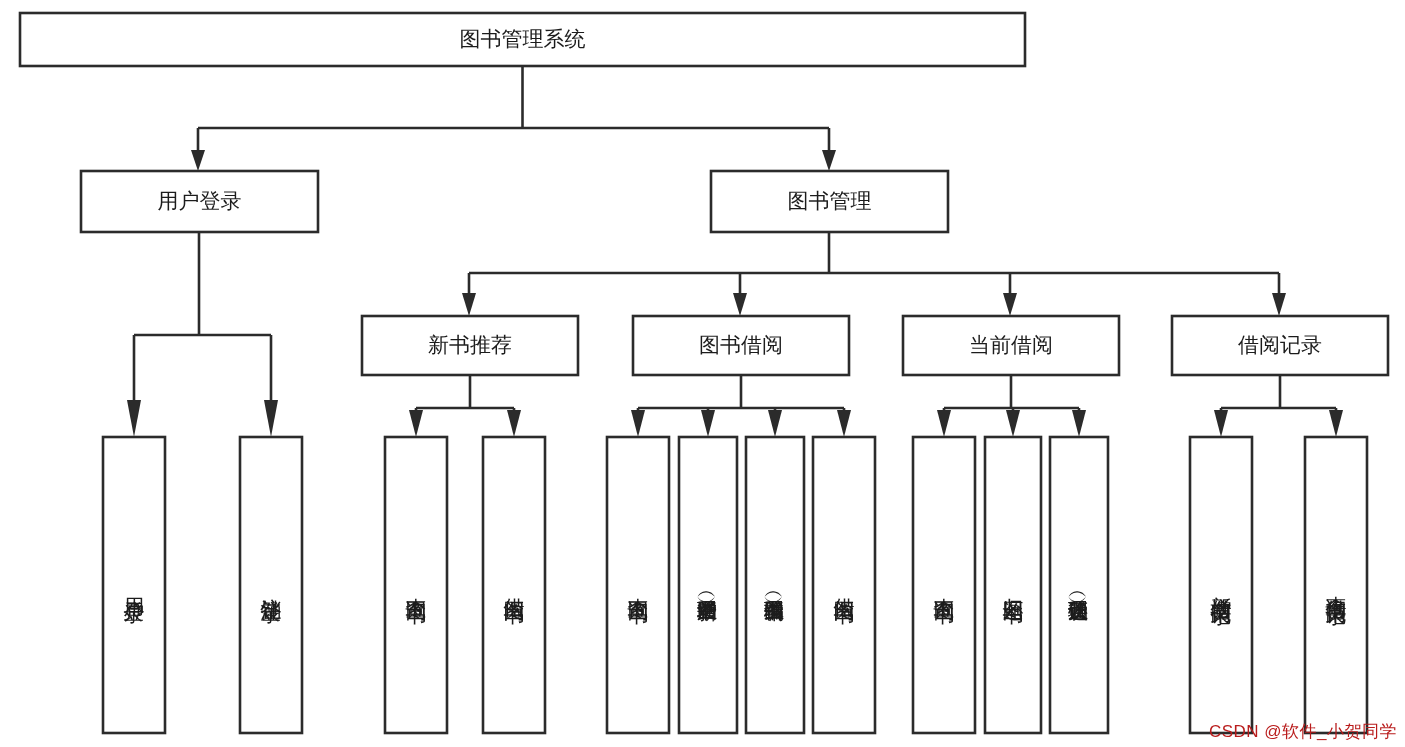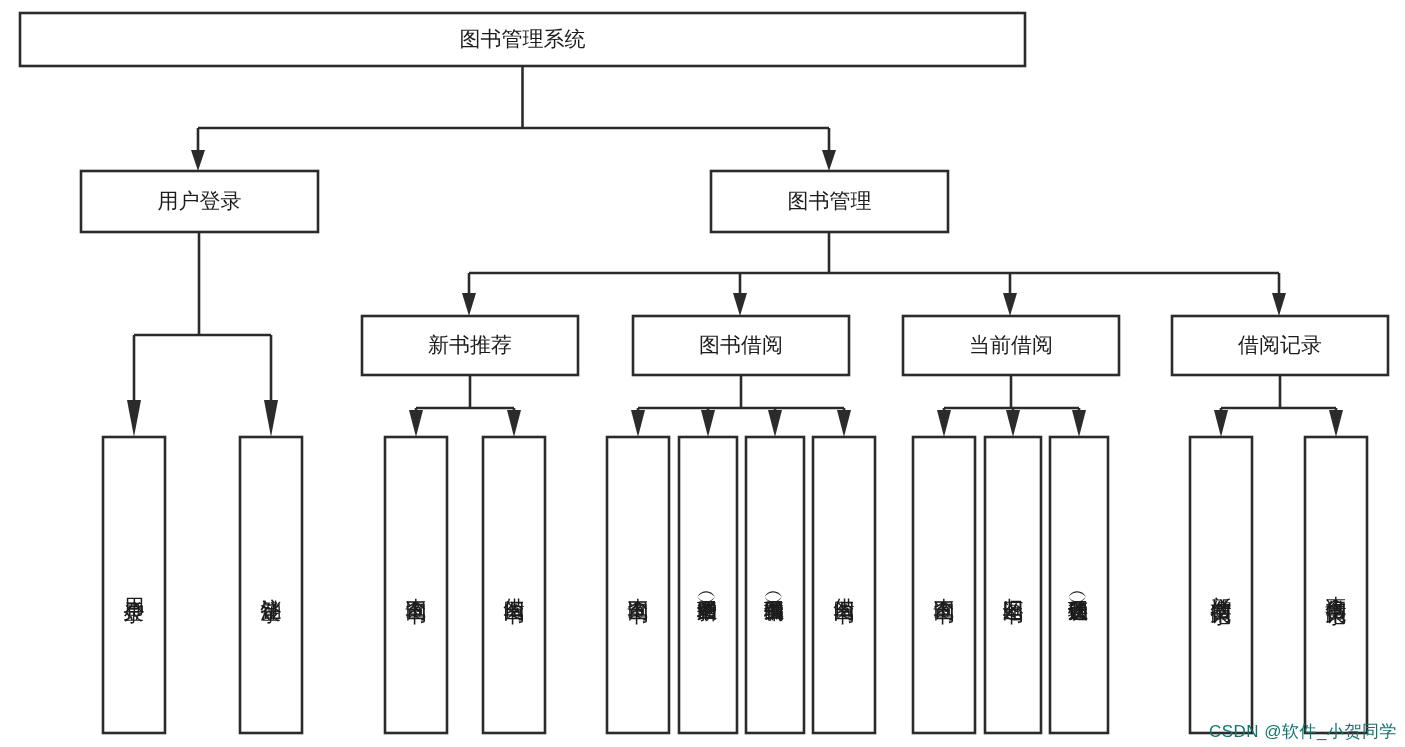--- a/index.html
+++ b/index.html
@@ -65,21 +65,21 @@
   .leaf-label.tight {
     letter-spacing: 0px;
     font-size: 20px;
   }
   #watermark {
     position: absolute;
     right: 8px;
     bottom: 4px;
     font-family: "Liberation Sans", "DejaVu Sans", sans-serif;
     font-size: 17px;
-    color: #0f766e;
+    color: #b91c1c;
     letter-spacing: 0.5px;
     white-space: nowrap;
   }
 </style>
 </head>
 <body>
 
 <div id="diagram-root">
 
   <svg id="flow" viewBox="0 0 1405 747">

